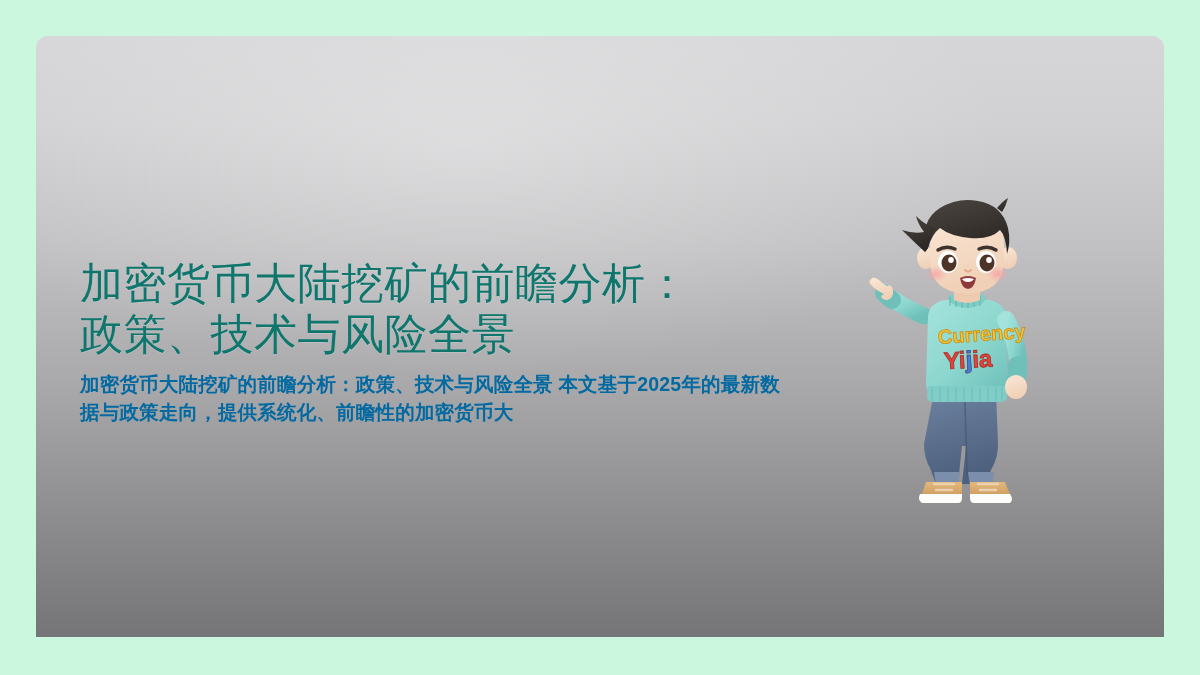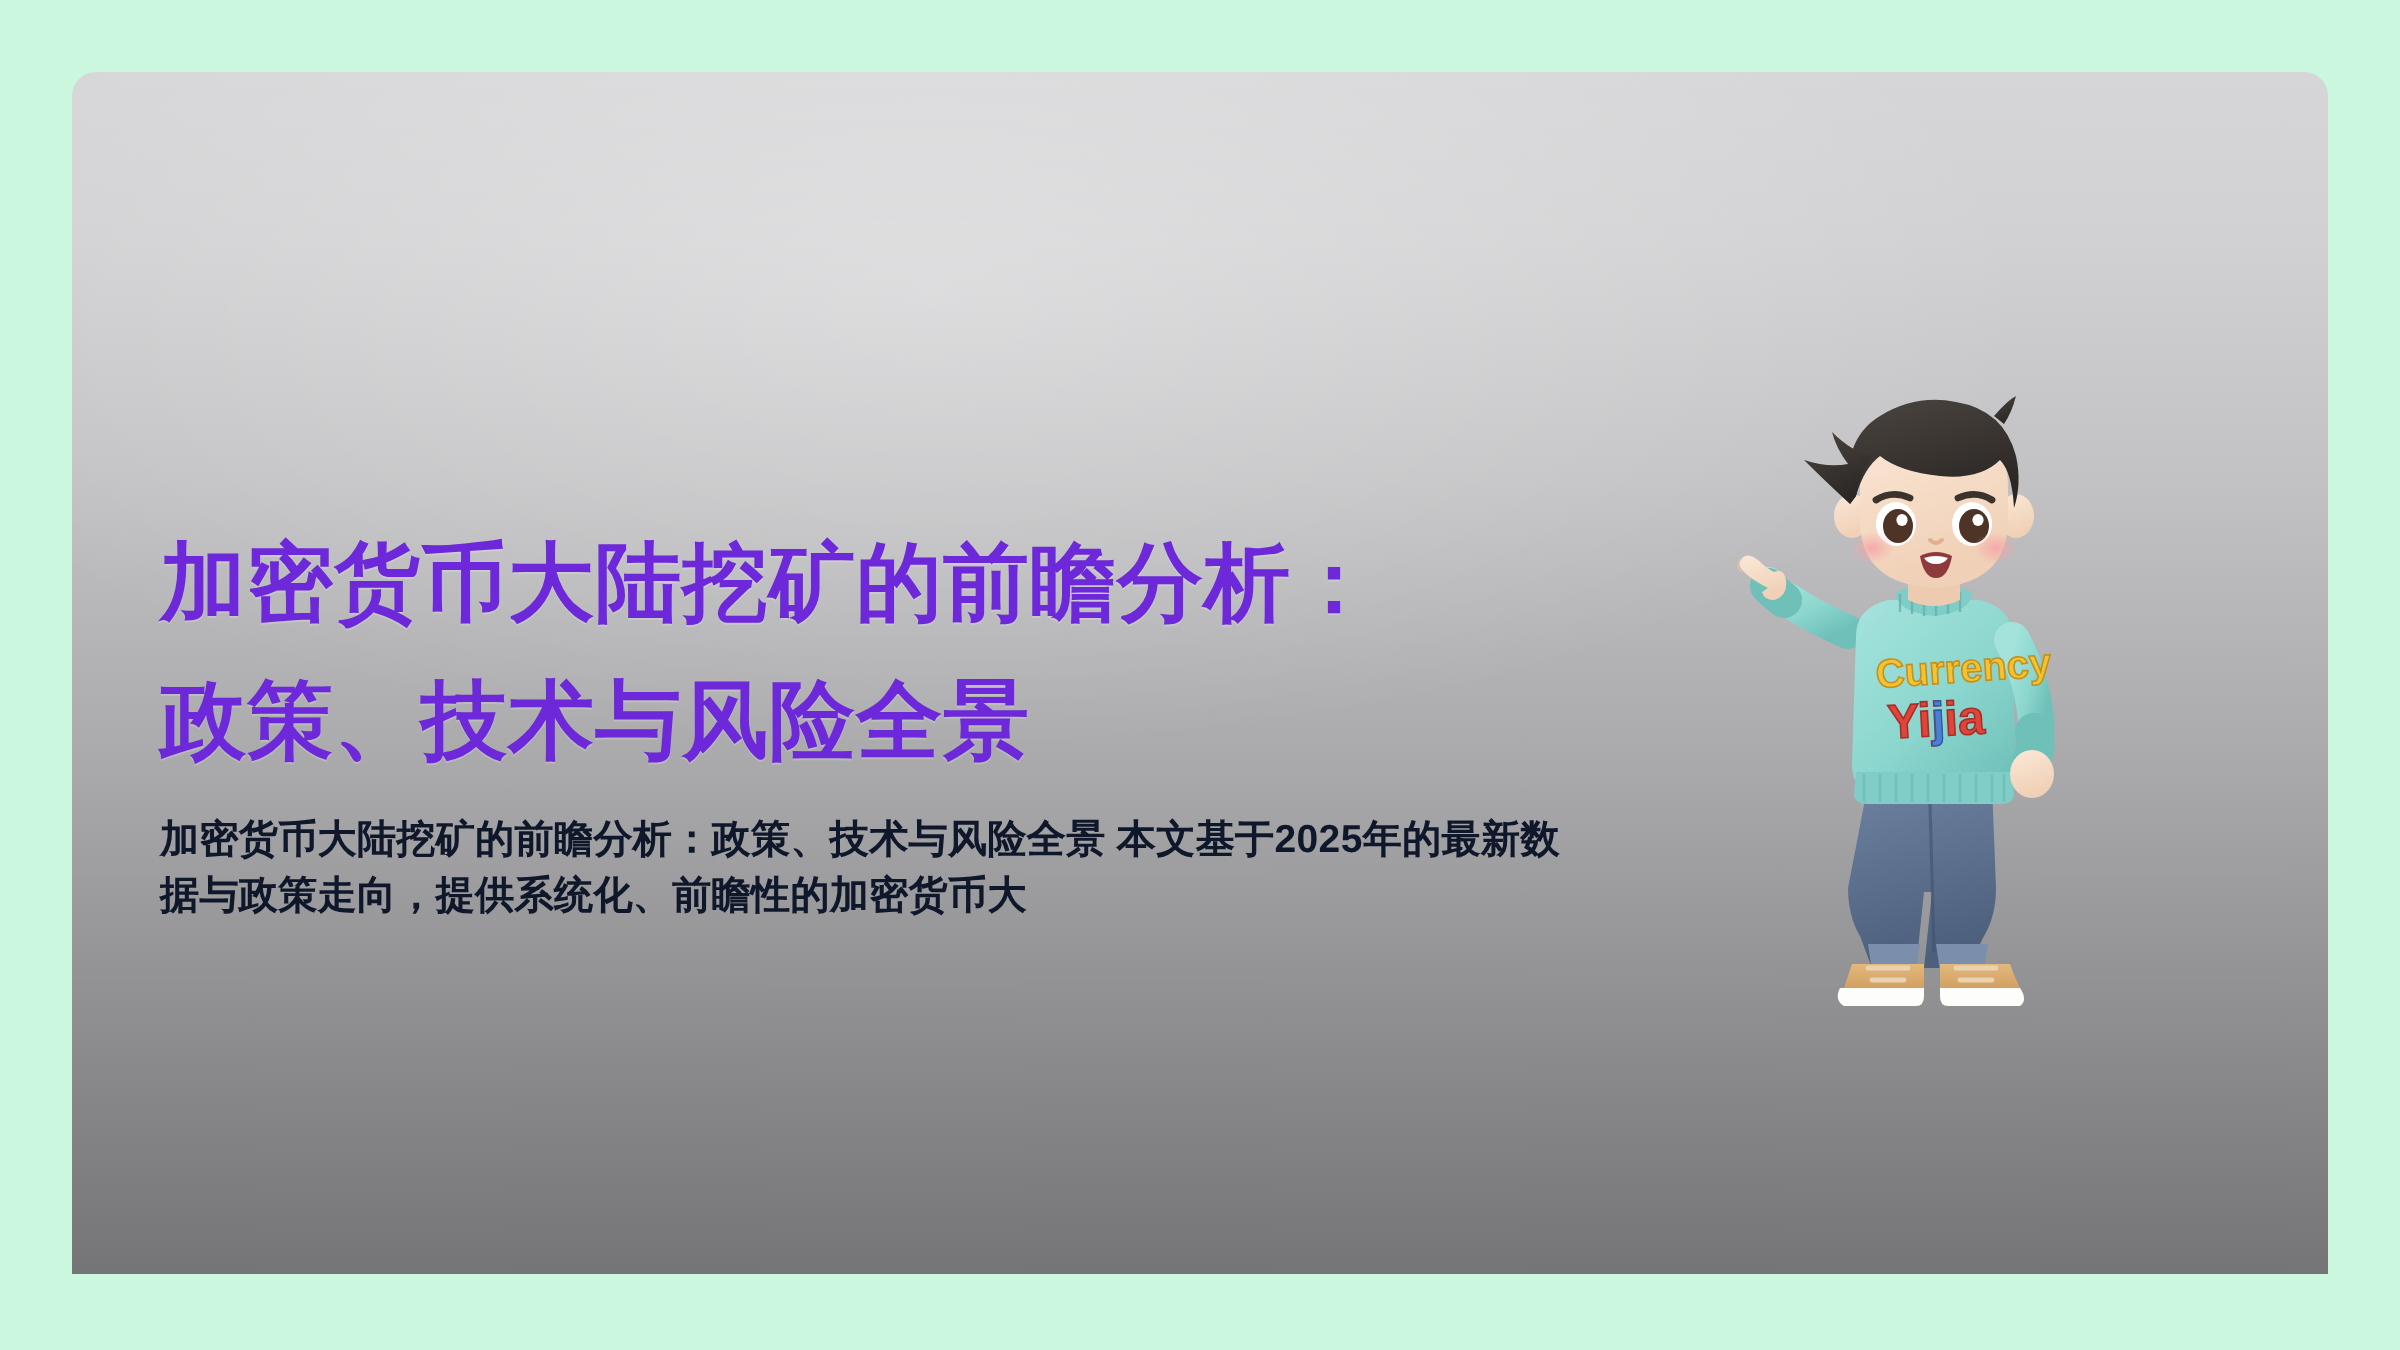--- a/index.html
+++ b/index.html
@@ -35,31 +35,31 @@
   }
 
   
   .text-block {
     position:absolute;
     left:80px; top:258px;
     width:720px;
     z-index:4;
   }
   .title {
-    color:#6d28d9;
+    color:#0f766e;
     font-size:43px;
-    line-height:69px;
-    font-weight:700;
+    line-height:51px;
+    font-weight:400;
     letter-spacing:.5px;
     text-shadow:0 1px 0 rgba(255,255,255,.18);
     white-space:pre-line;
   }
   .subtitle {
     margin-top:10px;
-    color:#0f172a;
+    color:#0369a1;
     font-size:19.5px;
     line-height:28px;
     font-weight:700;
     letter-spacing:.2px;
     width:700px;
   }
 
   
   .character {
     position:absolute;

